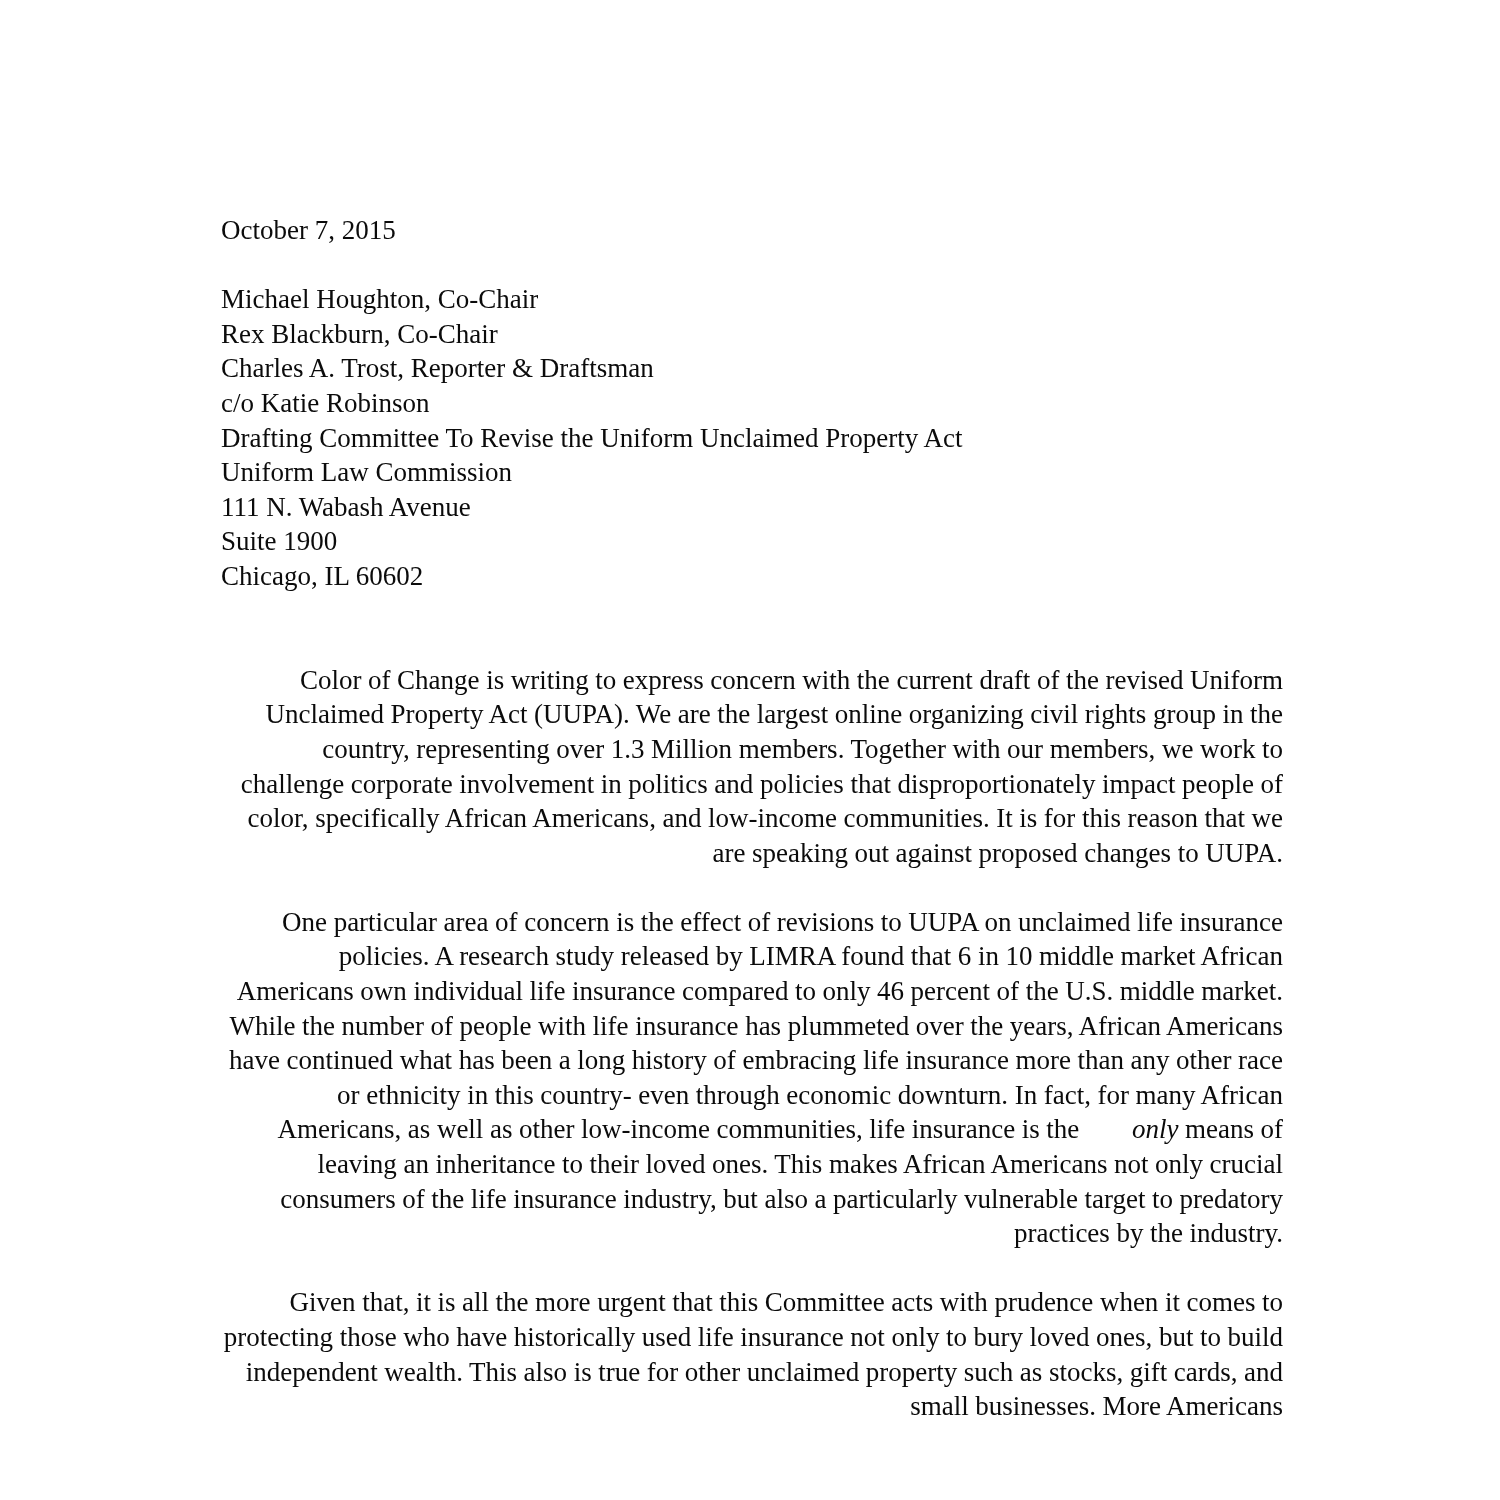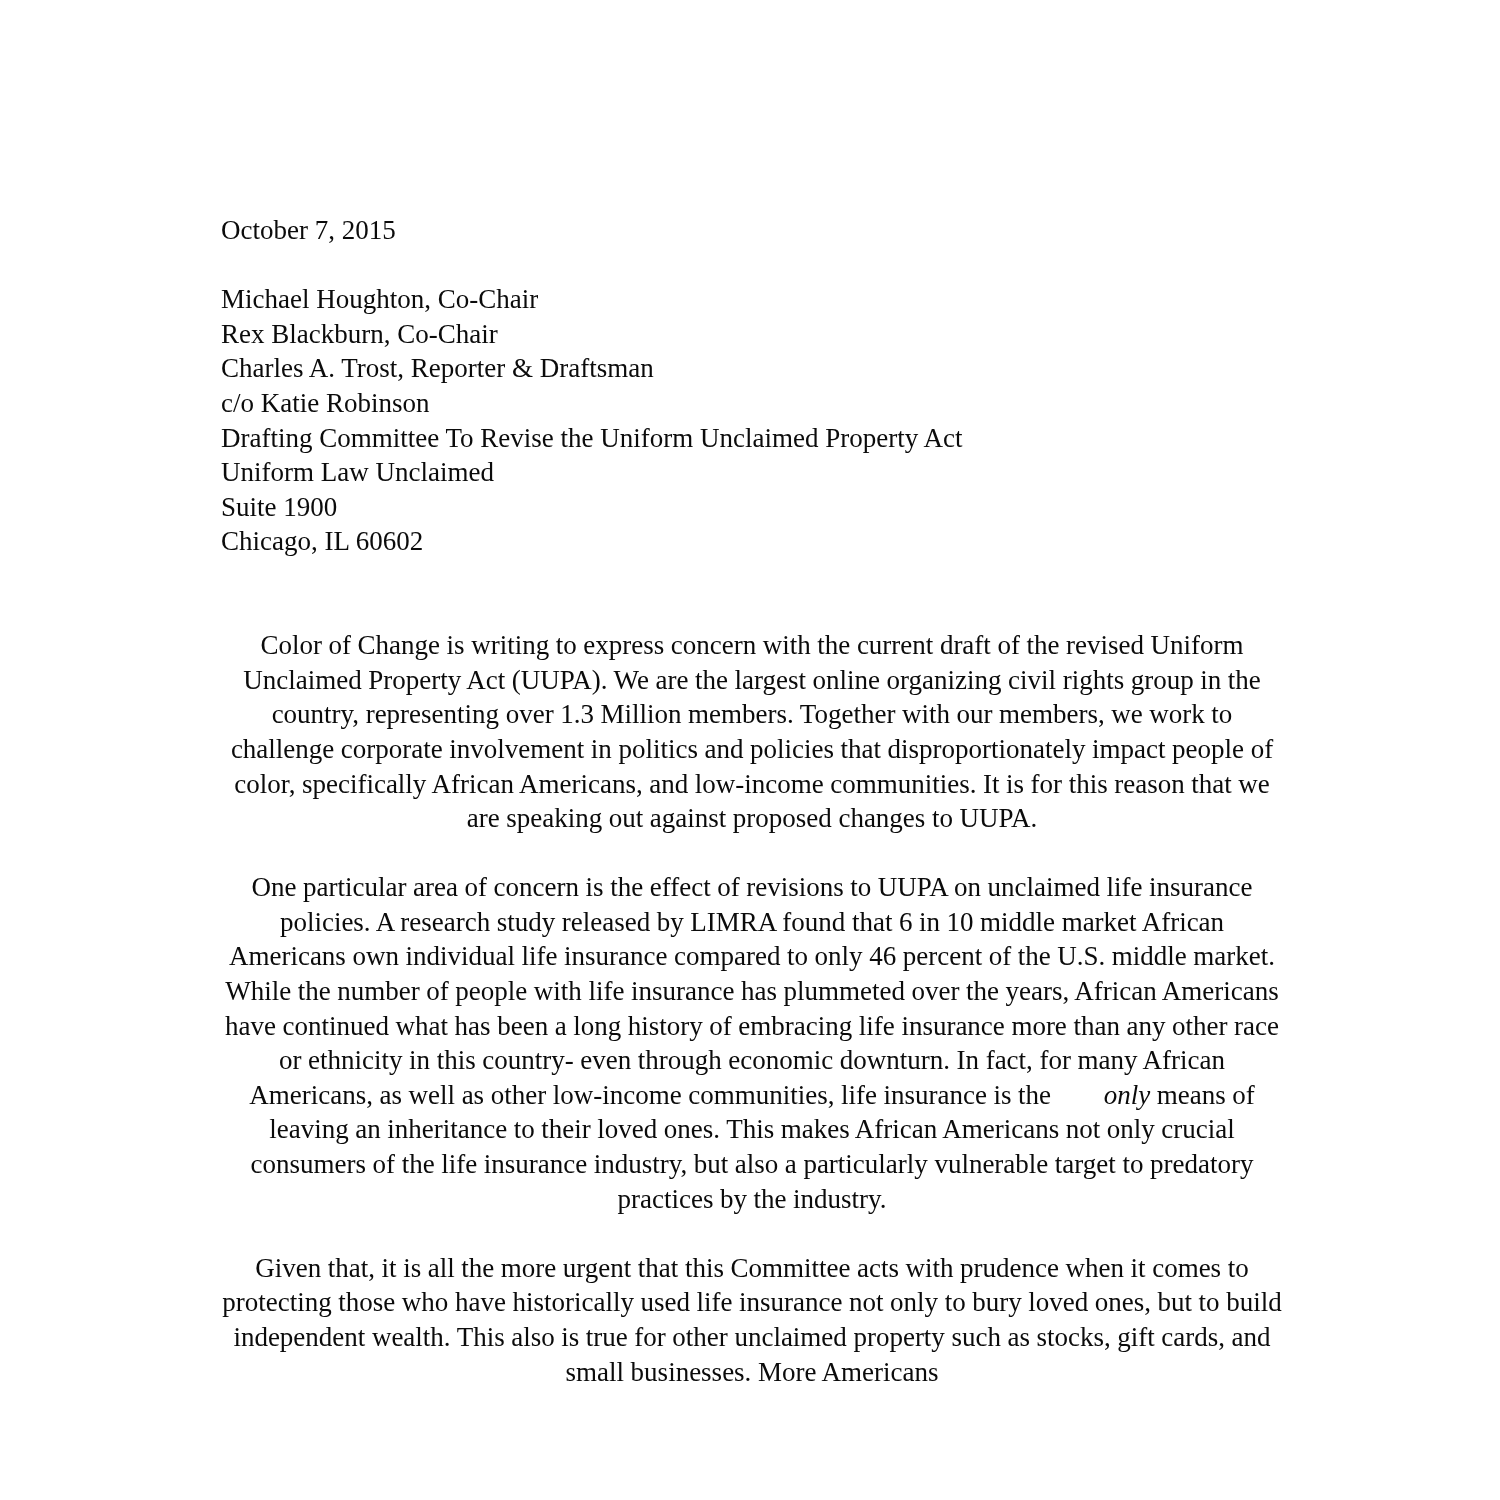--- a/index.html
+++ b/index.html
@@ -43,21 +43,21 @@
   .gap {
     height: 34.6px;
   }
 
   .line {
     white-space: pre;
   }
 
   .para {
     margin: 0;
-    text-align: center;
+    text-align: right;
     text-indent: 0;
     hyphens: none;
     word-spacing: -0.2px;
   }
 
   .para em {
     font-style: italic;
     margin-left: 46px;
   }
 
@@ -78,21 +78,22 @@
     </div>
 
     <div class="gap"></div>
 
     <div class="block">
       <div class="line">Michael Houghton, Co-Chair</div>
       <div class="line">Rex Blackburn, Co-Chair</div>
       <div class="line">Charles A. Trost, Reporter &amp; Draftsman</div>
       <div class="line">c/o Katie Robinson</div>
       <div class="line">Drafting Committee To Revise the Uniform Unclaimed Property Act</div>
-      <div class="line">Uniform Law Unclaimed</div>
+      <div class="line">Uniform Law Commission</div>
+      <div class="line">111 N. Wabash Avenue</div>
       <div class="line">Suite 1900</div>
       <div class="line">Chicago, IL 60602</div>
     </div>
 
     <div class="gap"></div>
 
 
     <div class="gap"></div>
 
     <p class="para">Color of Change is writing to express concern with the current draft of the revised Uniform Unclaimed Property Act (UUPA). We are the largest online organizing civil rights group in the country, representing over 1.3 Million members. Together with our members, we work to challenge corporate involvement in politics and policies that disproportionately impact people of color, specifically African Americans, and low-income communities. It is for this reason that we are speaking out against proposed changes to UUPA.</p>

